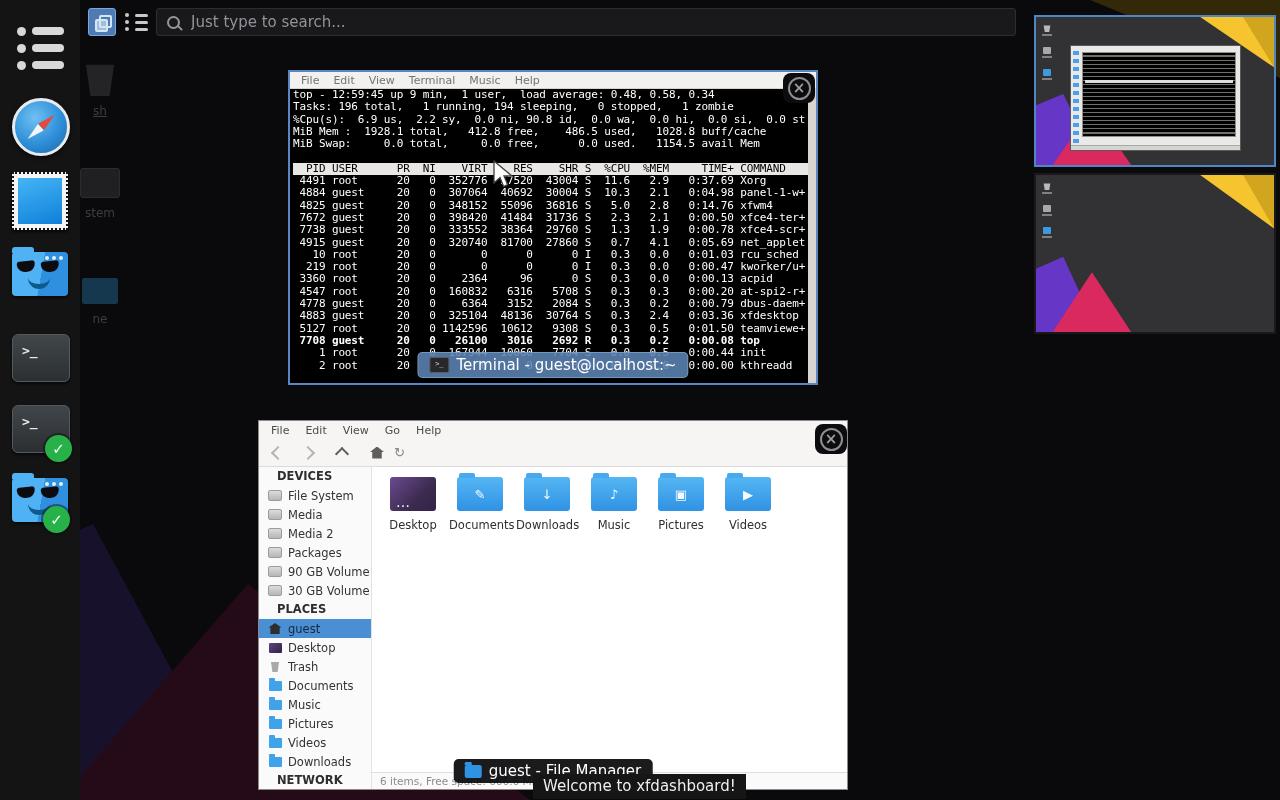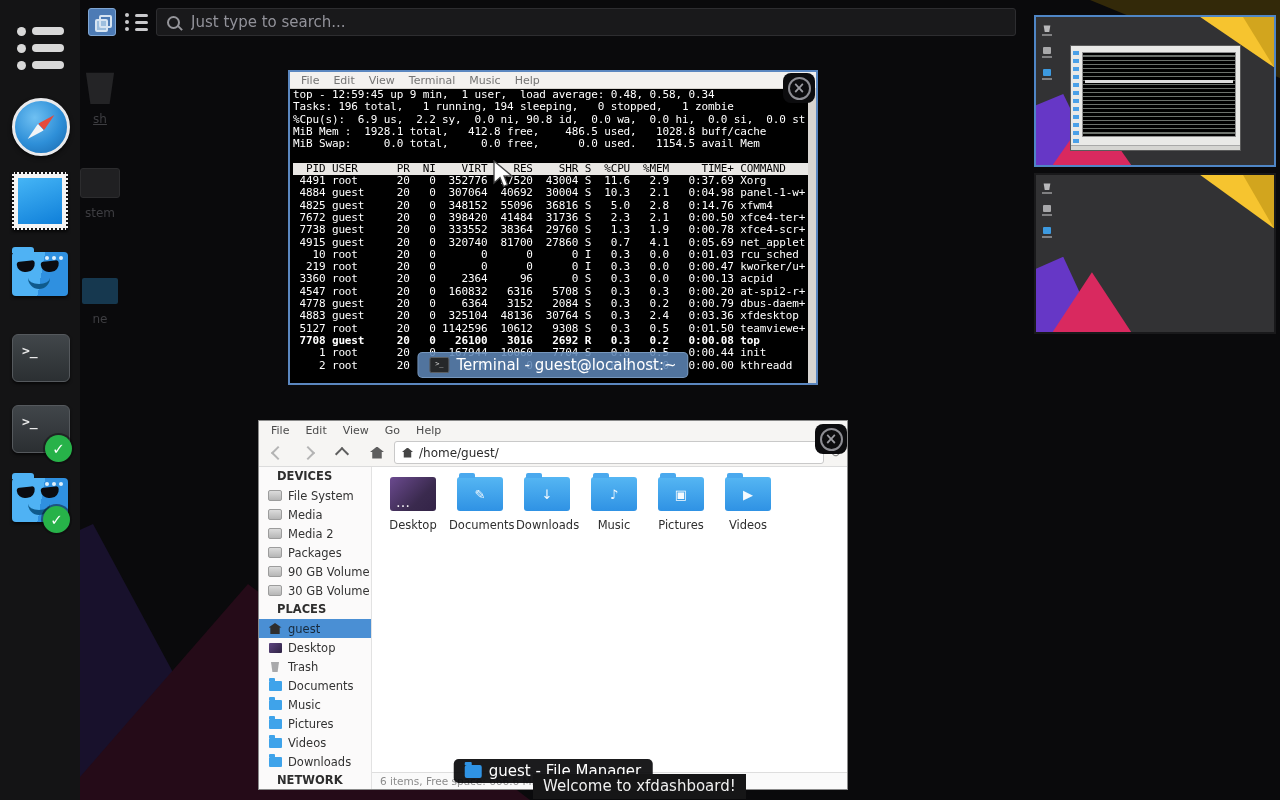--- a/index.html
+++ b/index.html
@@ -164,21 +164,21 @@
      line-height:25px;padding:0 10px;z-index:60;white-space:nowrap;}
   .cursor{left:492px;top:160px;z-index:70;}
 </style>
 </head>
 <body>
 
 <div class="abs bg-purple"></div>
 <div class="abs bg-maroon"></div>
 <div class="abs bg-yellowdim"></div>
 
-<div class="abs bgicon" style="left:78px;top:70px;width:44px;text-decoration:underline;">
+<div class="abs bgicon" style="left:78px;top:62px;width:44px;text-decoration:underline;">
   <div class="trash-dim"></div>
   <div class="lbl">sh</div>
 </div>
 <div class="abs bgicon" style="left:76px;top:168px;width:48px;">
   <div class="drive-dim"></div>
   <div class="lbl">stem</div>
 </div>
 <div class="abs bgicon" style="left:78px;top:278px;width:44px;">
   <div class="folder-dim"></div>
   <div class="lbl">ne</div>
@@ -238,24 +238,20 @@
       <span class="menu-item">Edit</span>
       <span class="menu-item">View</span>
       <span class="menu-item">Go</span>
       <span class="menu-item">Help</span>
     </div>
   <div class="fm-toolbar">
     <span class="chev back"></span>
     <span class="chev fwd"></span>
     <span class="chev up"></span>
     <span class="house"></span>
-    <div class="pathfield">
-      <span class="house"></span>
-      <span>/home/guest/</span>
-    </div>
     <span class="reload">↻</span>
   </div>
   <div class="fm-body">
     <div class="fm-side">
         <div class="sb-header">DEVICES</div>
         <div class="sb-item">
           <span class="sbi">
             <span class="ic-drive"></span>
           </span>
           <span>File System</span>

